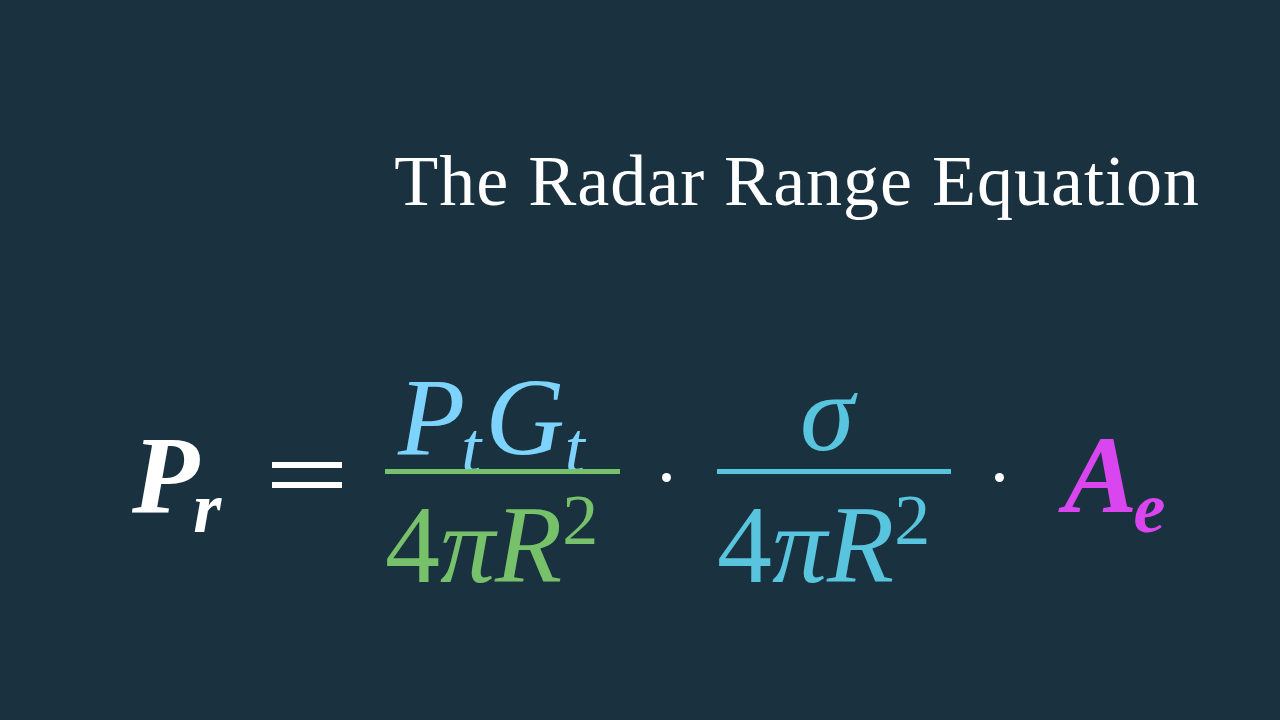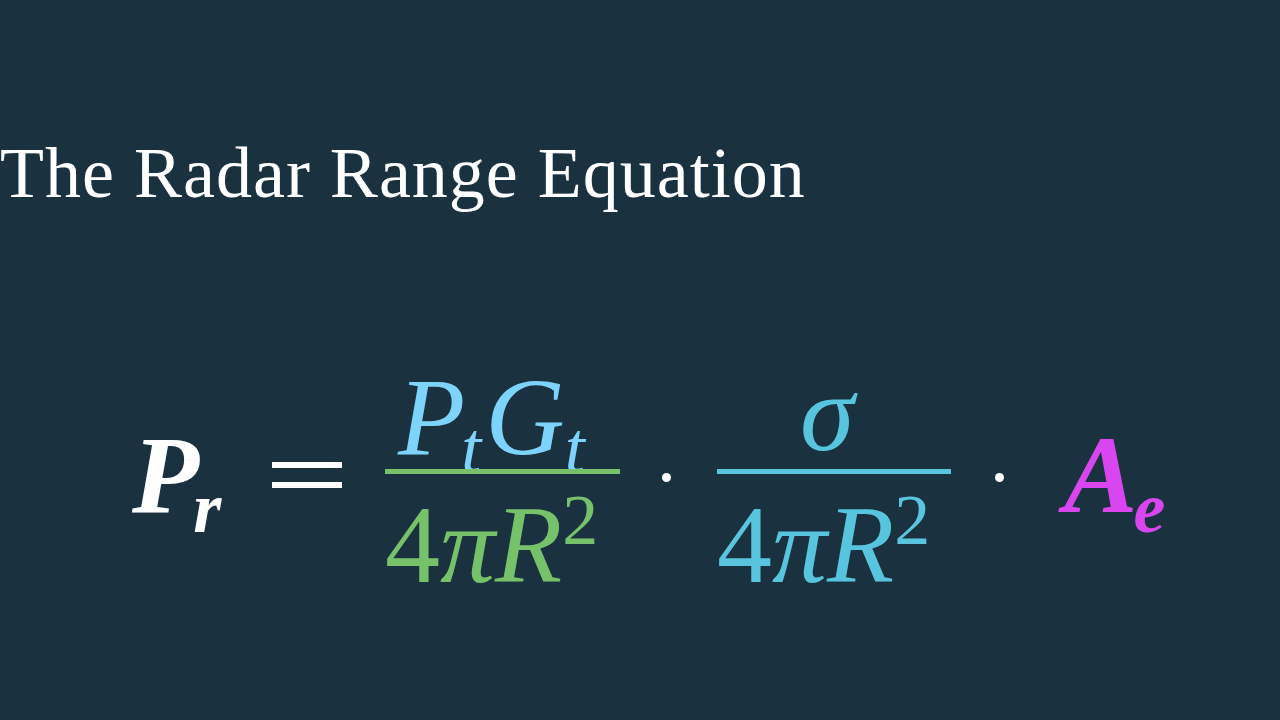--- a/index.html
+++ b/index.html
@@ -1,17 +1,17 @@
 <!DOCTYPE html>
 <html><head>
 <meta charset="utf-8">
 <style>
   html,body{margin:0;padding:0;}
   body{width:1280px;height:720px;background:#1a3240;overflow:hidden;position:relative;font-family:"DejaVu Serif","Liberation Serif",serif;color:#fff;}
-  .title{position:absolute;top:132px;left:0;width:1200px;text-align:left;font-size:72px;font-family:"Liberation Serif","DejaVu Serif",serif;color:#ffffff;letter-spacing:1px;}
+  .title{position:absolute;top:140px;left:0;width:1200px;text-align:right;font-size:72px;font-family:"Liberation Serif","DejaVu Serif",serif;color:#ffffff;letter-spacing:1px;}
   .abs{position:absolute;white-space:nowrap;}
   .it{font-style:italic;font-family:"Liberation Serif","DejaVu Serif",serif;}
   .rm{font-family:"Liberation Serif","DejaVu Serif",serif;}
   .big{font-size:110px;line-height:1;}
   .sub{font-size:72px;}
   .bar{position:absolute;height:5px;}
   .dot{position:absolute;width:9px;height:9px;border-radius:50%;background:#fff;}
   .eq{position:absolute;height:6px;width:70px;background:#fff;}
 </style>
 </head>

